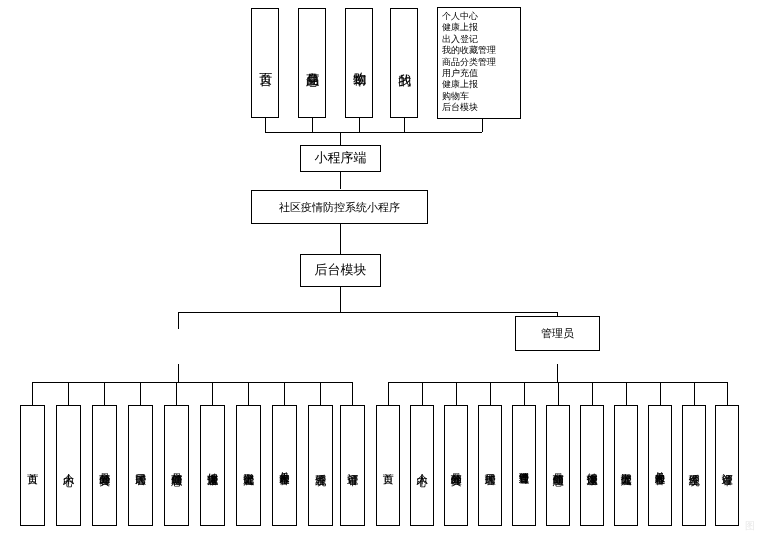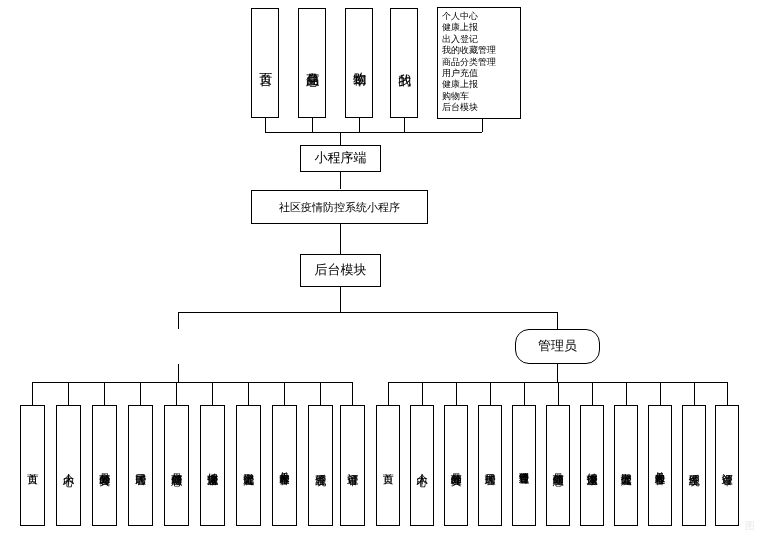--- a/index.html
+++ b/index.html
@@ -159,21 +159,21 @@
   </div>
 
   <div class="node horiz" style="left:251px; top:190px; width:177px; height:34px; font-size:11px;">
     <span>社区疫情防控系统小程序</span>
   </div>
 
   <div class="node horiz" style="left:300px; top:254px; width:81px; height:33px; font-size:13px;">
     <span>后台模块</span>
   </div>
 
-  <div class="node horiz" style="left:515px; top:329px; width:85px; height:35px; font-size:13px;border-radius:14px;">
+  <div class="node horiz" style="left:515px; top:316px; width:85px; height:35px; font-size:11px;">
     <span>管理员</span>
   </div>
 
   <div class="node vert" style="left:20px; top:405px; width:25px; height:121px; font-size:11px;">
     <span>首页</span>
   </div>
   <div class="node vert" style="left:56px; top:405px; width:25px; height:121px; font-size:11px;">
     <span>个人中心</span>
   </div>
   <div class="node vert" style="left:92px; top:405px; width:25px; height:121px; font-size:11px;">

